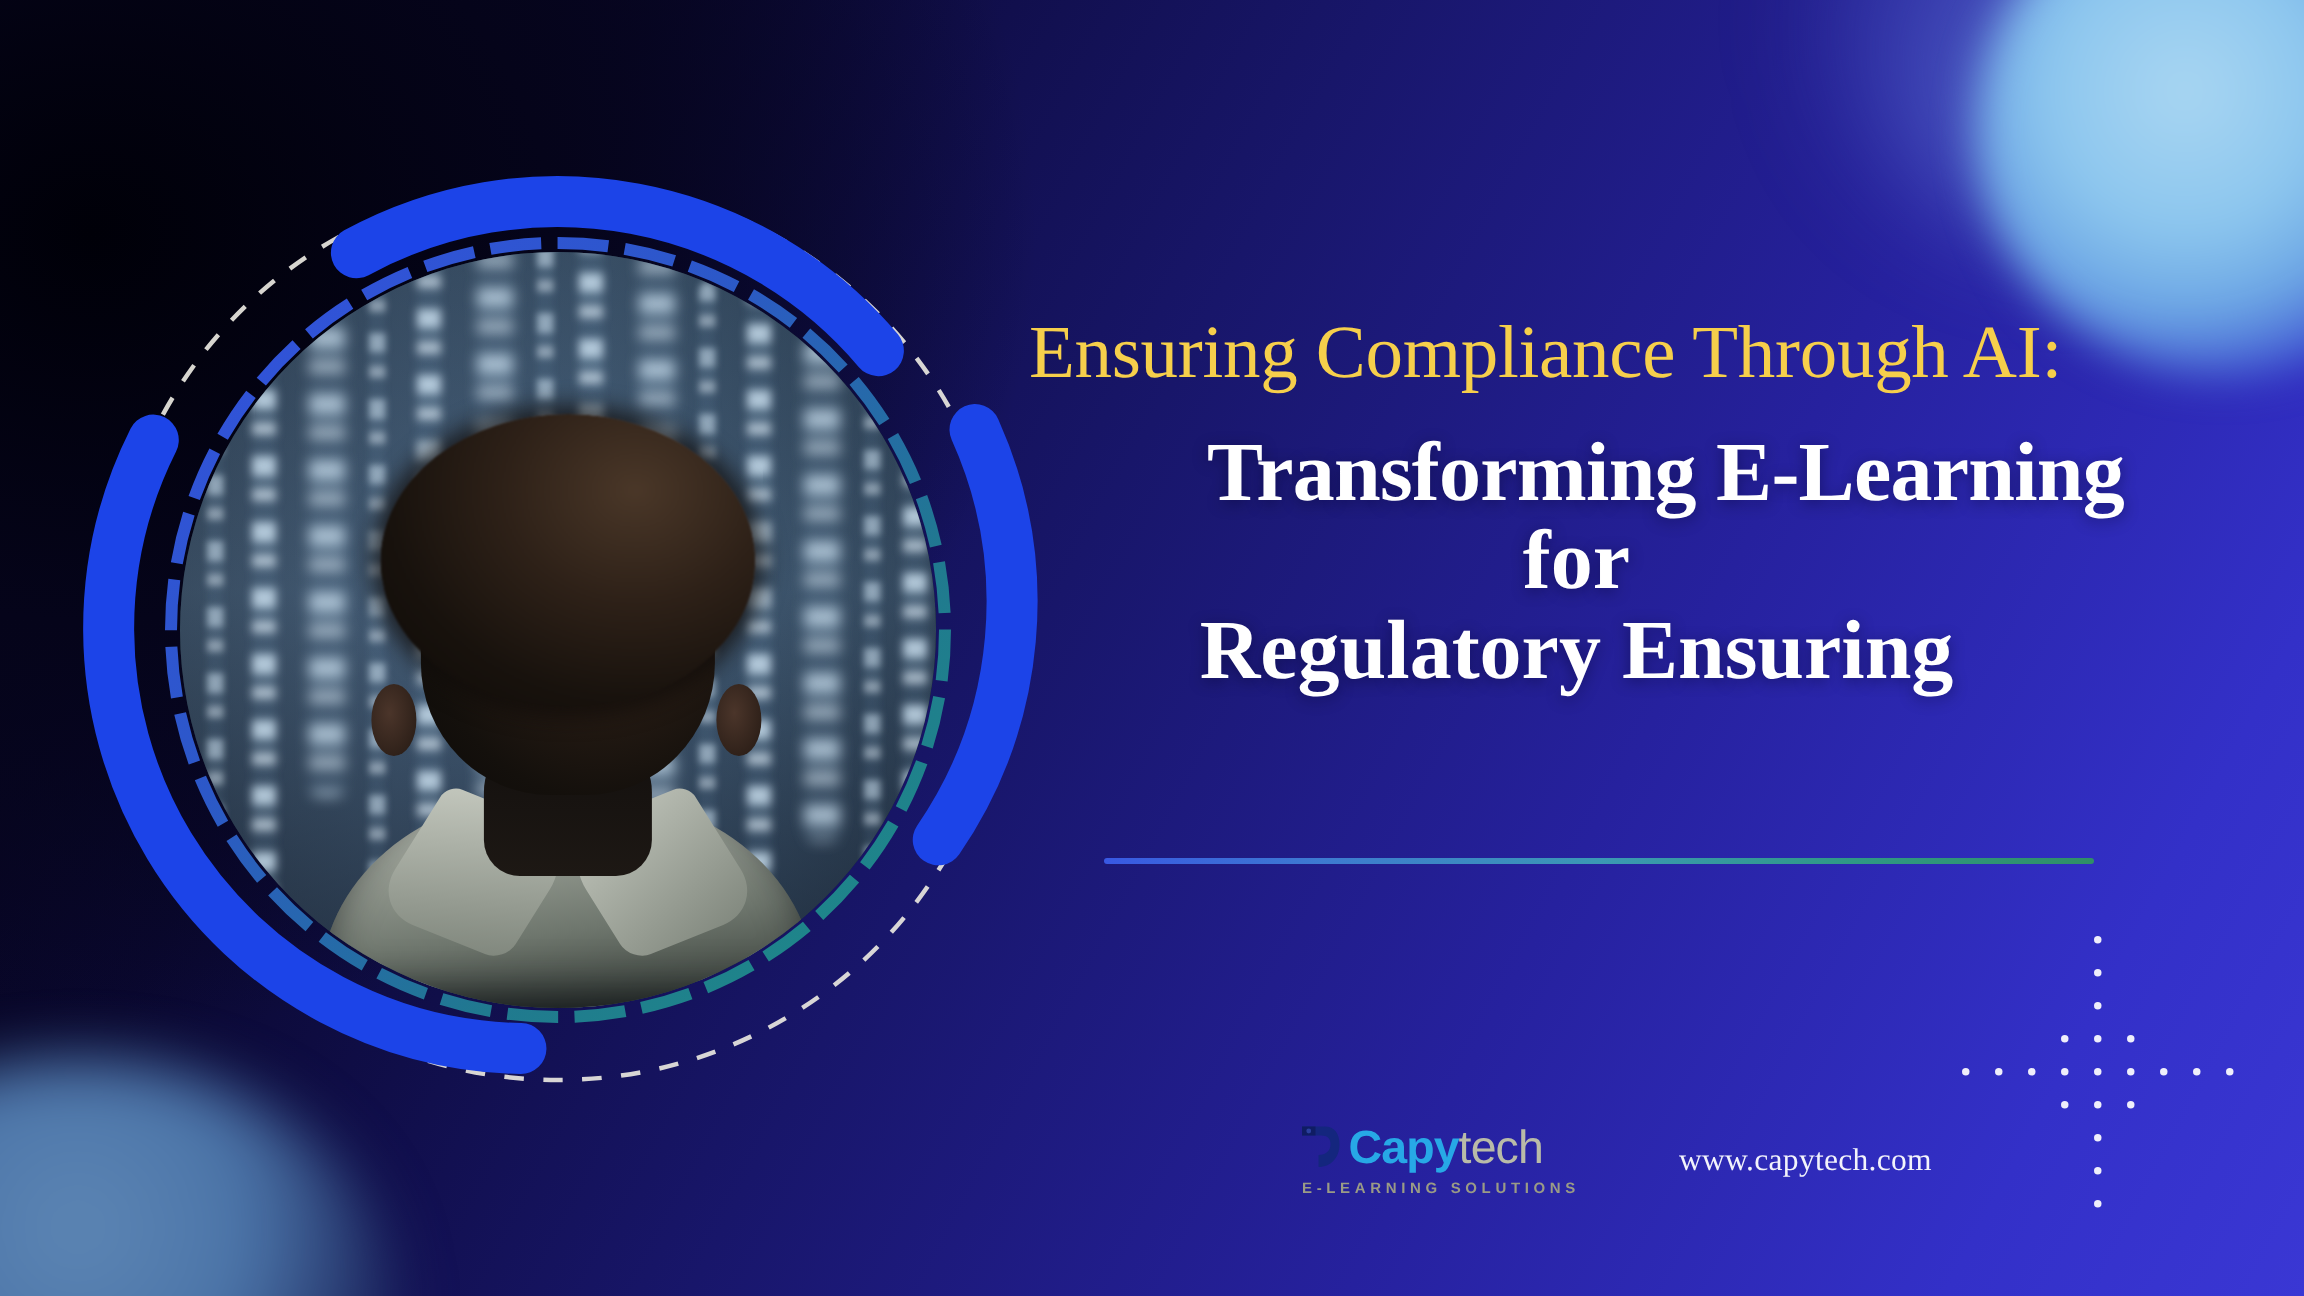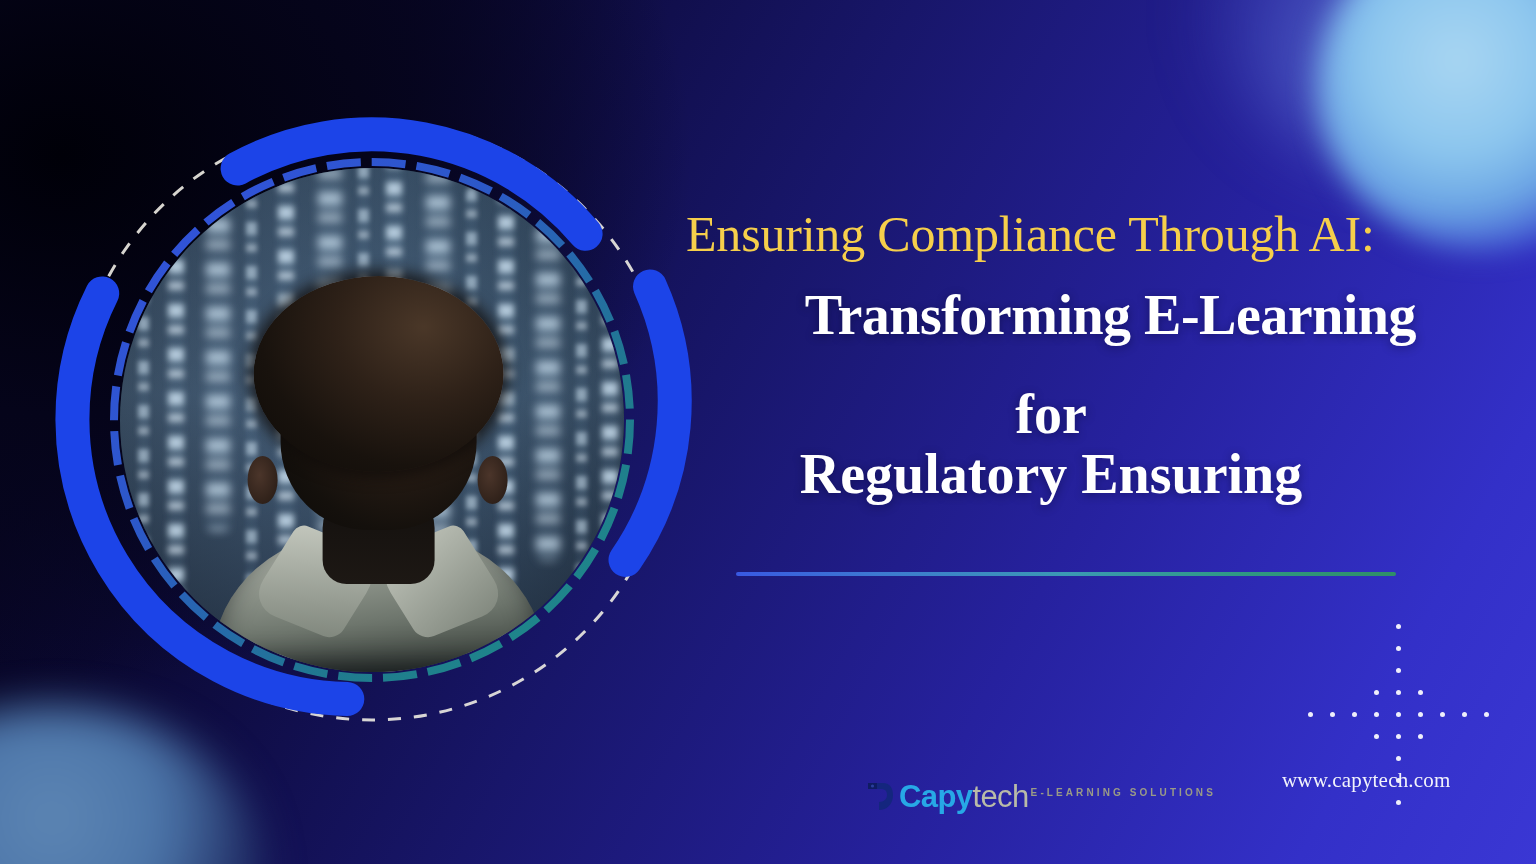--- a/index.html
+++ b/index.html
@@ -166,21 +166,21 @@
   .headline {
     margin-top:24px;
     font-size:56px;
     line-height:1.06;
     font-weight:700;
     color:#ffffff;
     text-align:center;
     text-shadow:0 2px 10px rgba(3,4,30,.42);
   }
   .headline .l1 { display:block; white-space:nowrap; letter-spacing:-0.5px;text-align:right; }
-  .headline .l2 { display:block;margin-top:40px; }
+  .headline .l2 { display:block; }
   .headline .l3 { display:block; }
 
   .divider {
     position:absolute;
     left:736px; top:572px;
     width:660px; height:4px;
     border-radius:2px;
     background:linear-gradient(90deg,#3a5ce8 0%, #3f7fd4 22%, #3c9fb5 50%, #2f9f82 76%, #2f9462 100%);
     opacity:.95;
   }
@@ -196,21 +196,21 @@
   }
 
   
   .footer {
     position:absolute;
     left:866px; top:748px;
     display:flex;
     align-items:center;
     gap:66px;
   }
-  .logo-block { display:flex; flex-direction:row;margin-top:32px; }
+  .logo-block { display:flex; flex-direction:column; }
   .logo-row { display:flex; align-items:center; gap:5px; }
   .logo-mark { width:28px; height:32px; display:block; }
   .wordmark {
     font-family:"Liberation Sans", sans-serif;
     font-size:31px;
     line-height:1;
     letter-spacing:-0.6px;
   }
   .wordmark .capy { color:#27a8e6; font-weight:700; }
   .wordmark .tech { color:#b9bba8; font-weight:400; }

